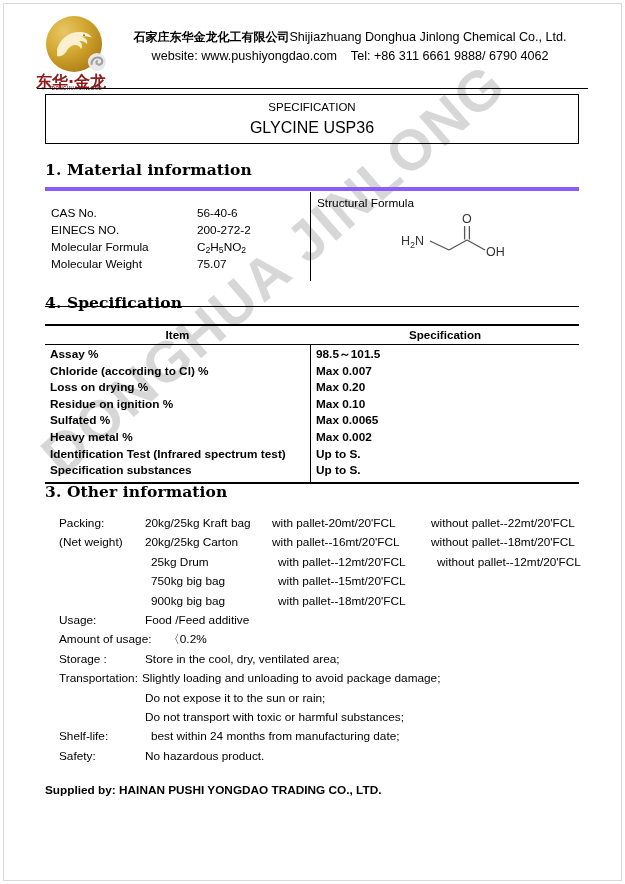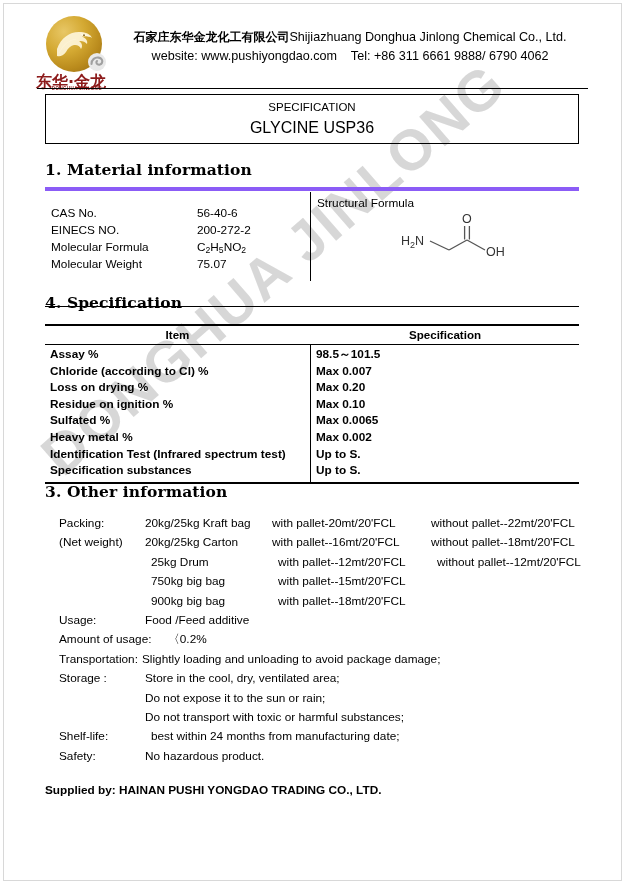--- a/index.html
+++ b/index.html
@@ -518,30 +518,30 @@
       <span class="oi-c1">Usage:</span>
       <span class="oi-c2">Food /Feed additive</span>
     </div>
 
     <div class="oi-row">
       <span class="oi-c1">Amount of usage:</span>
       <span style="position:absolute; left:110px; top:0;">〈0.2%</span>
     </div>
 
     <div class="oi-row">
+      <span class="oi-c1">Storage :</span>
+      <span class="oi-c2">Store in the cool, dry, ventilated area;</span>
+    </div>
+
+    <div class="oi-row">
       <span class="oi-c1">Transportation:</span>
       <span style="position:absolute; left:84px; top:0;">Slightly loading and unloading to avoid package damage;</span>
     </div>
 
     <div class="oi-row">
-      <span class="oi-c1">Storage :</span>
-      <span class="oi-c2">Store in the cool, dry, ventilated area;</span>
-    </div>
-
-    <div class="oi-row">
       <span class="oi-c2">Do not expose it to the sun or rain;</span>
     </div>
 
     <div class="oi-row">
       <span class="oi-c2">Do not transport with toxic or harmful substances;</span>
     </div>
 
     <div class="oi-row">
       <span class="oi-c1">Shelf-life:</span>
       <span class="oi-c2b">best within 24 months from manufacturing date;</span>

